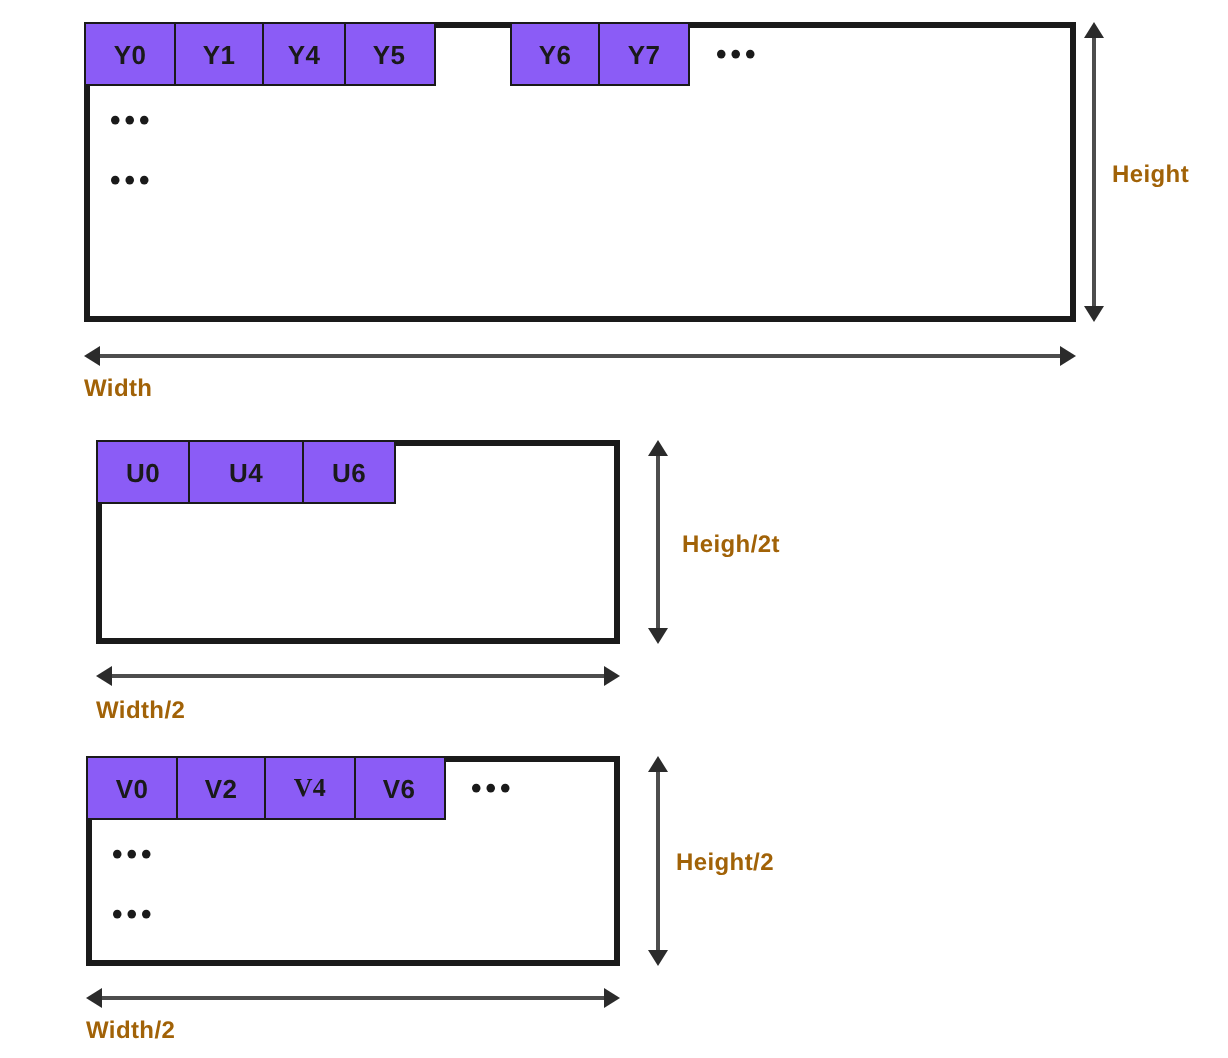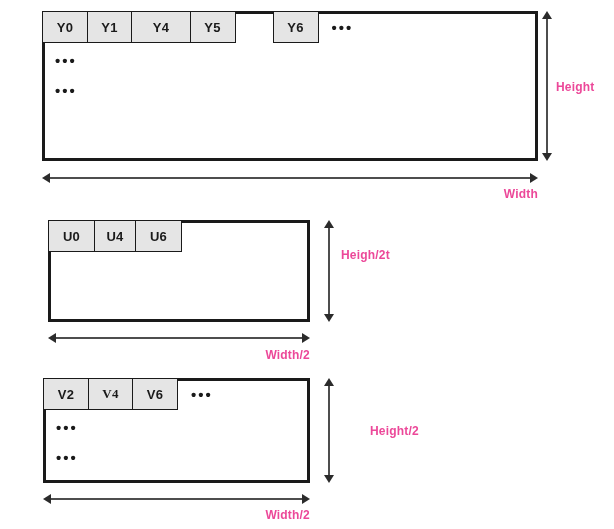--- a/index.html
+++ b/index.html
@@ -32,21 +32,21 @@
 
   
   .cell-row {
     position: absolute;
     display: flex;
     align-items: stretch;
   }
   .cell {
     box-sizing: border-box;
     border: 1.5px solid #1a1a1a;
-    background: #e5e5e5;
+    background: #8b5cf6;
     display: flex;
     align-items: center;
     justify-content: center;
     font-size: 13px;
     font-weight: bold;
     color: #1a1a1a;
     letter-spacing: 0.2px;
   }
   .cell + .cell { margin-left: -1.5px; }
 
@@ -112,39 +112,40 @@
     border-right: 5px solid transparent;
   }
   .dim-v .head-t { top: 0;    border-bottom: 8px solid #2b2b2b; }
   .dim-v .head-b { bottom: 0; border-top:    8px solid #2b2b2b; }
 
   
   .dim-label {
     position: absolute;
     font-size: 12px;
     font-weight: bold;
-    color: #ec4899;
+    color: #a16207;
     white-space: nowrap;
     letter-spacing: 0.2px;
   }
-  .dim-label.center { text-align: right; }
+  .dim-label.center { text-align: left; }
 </style>
 </head>
 <body>
 
 <div id="diagram">
 
   <div class="plane-box" style="left:42px; top:11px; width:496px; height:150px;"></div>
 
   <div class="cell-row" style="left:42px; top:11px; height:32px;">
     <div class="cell" style="width:46px;">Y0</div>
     <div class="cell" style="width:46px;">Y1</div>
-    <div class="cell" style="width:60px;">Y4</div>
+    <div class="cell" style="width:42px;">Y4</div>
     <div class="cell" style="width:46px;">Y5</div>
     <div class="cell" style="width:46px;margin-left:37px;">Y6</div>
+    <div class="cell" style="width:46px;">Y7</div>
     <div class="ellipsis-inrow">•••</div>
   </div>
 
   <div class="ellipsis" style="left:55px; top:53px;">•••</div>
   <div class="ellipsis" style="left:55px; top:83px;">•••</div>
 
   <div class="dim-v" style="left:540px; top:11px; height:150px;">
     <div class="shaft"></div>
     <div class="head-t"></div>
     <div class="head-b"></div>
@@ -155,56 +156,57 @@
     <div class="shaft"></div>
     <div class="head-l"></div>
     <div class="head-r"></div>
   </div>
   <div class="dim-label center" style="left:42px; top:187px; width:496px;">Width</div>
 
   <div class="plane-box" style="left:48px; top:220px; width:262px; height:102px;"></div>
 
   <div class="cell-row" style="left:48px; top:220px; height:32px;">
     <div class="cell" style="width:47px;">U0</div>
-    <div class="cell" style="width:43px;">U4</div>
+    <div class="cell" style="width:59px;">U4</div>
     <div class="cell" style="width:47px;">U6</div>
   </div>
 
   <div class="dim-v" style="left:322px; top:220px; height:102px;">
     <div class="shaft"></div>
     <div class="head-t"></div>
     <div class="head-b"></div>
   </div>
-  <div class="dim-label" style="left:341px; top:248px;">Heigh/2t</div>
+  <div class="dim-label" style="left:341px; top:265px;">Heigh/2t</div>
 
   <div class="dim-h" style="left:48px; top:331px; width:262px;">
     <div class="shaft"></div>
     <div class="head-l"></div>
     <div class="head-r"></div>
   </div>
   <div class="dim-label center" style="left:48px; top:348px; width:262px;">Width/2</div>
 
   <div class="plane-box" style="left:43px; top:378px; width:267px; height:105px;"></div>
 
   <div class="cell-row" style="left:43px; top:378px; height:32px;">
+    <div class="cell" style="width:46px;">V0</div>
     <div class="cell" style="width:46px;">V2</div>
     <div class="cell" style="width:46px;font-family:Liberation Serif, serif;">V4</div>
     <div class="cell" style="width:46px;">V6</div>
     <div class="ellipsis-inrow">•••</div>
   </div>
 
   <div class="ellipsis" style="left:56px; top:420px;">•••</div>
   <div class="ellipsis" style="left:56px; top:450px;">•••</div>
 
   <div class="dim-v" style="left:322px; top:378px; height:105px;">
     <div class="shaft"></div>
     <div class="head-t"></div>
     <div class="head-b"></div>
   </div>
-  <div class="dim-label" style="left:338px; top:424px;margin-left:32px;">Height/2</div>
+  <div class="dim-label" style="left:338px; top:424px;">Height/2</div>
 
   <div class="dim-h" style="left:43px; top:492px; width:267px;">
     <div class="shaft"></div>
     <div class="head-l"></div>
     <div class="head-r"></div>
   </div>
   <div class="dim-label center" style="left:43px; top:508px; width:267px;">Width/2</div>
 
 </div>
 

